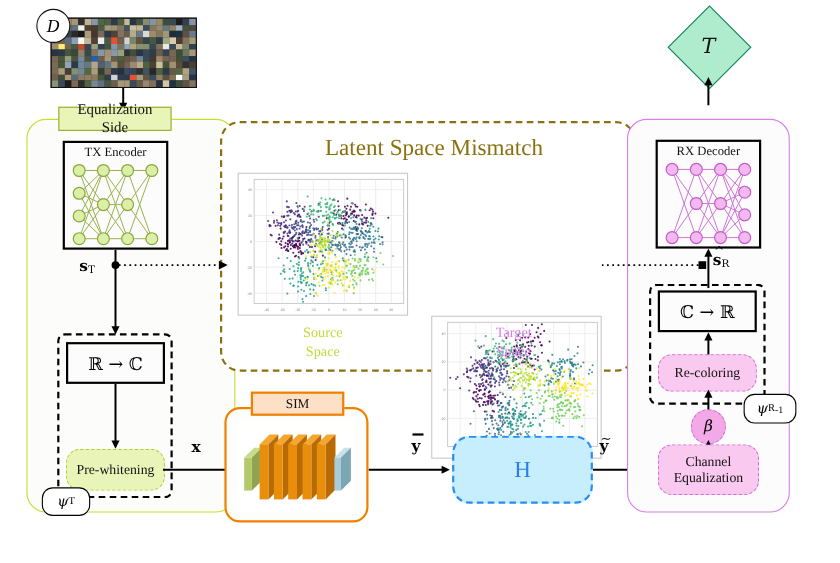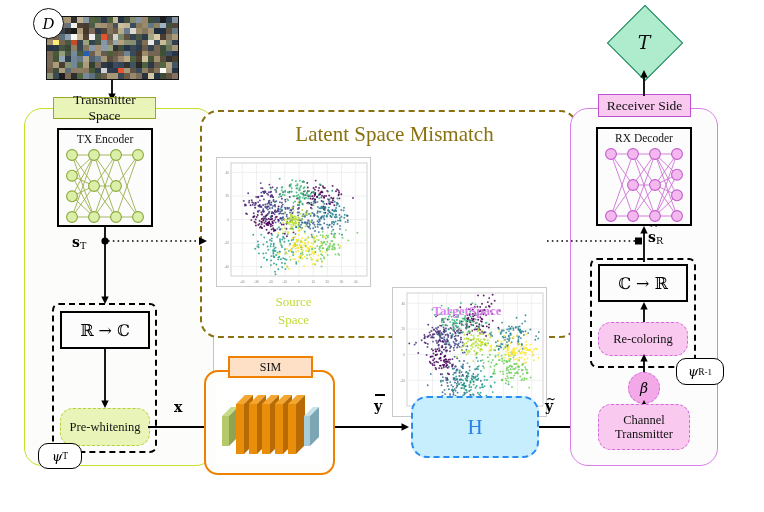--- a/index.html
+++ b/index.html
@@ -326,21 +326,21 @@
     <span>D</span>
   </div>
 
   <svg class="abs" style="left:105px;top:80px;width:14px;height:22px;">
     <line x1="7" y1="0" x2="7" y2="15" stroke="#000" stroke-width="1.8"></line>
     <polygon points="7,21 3.3,13.5 10.7,13.5" fill="#000"></polygon>
   </svg>
 
   <div class="abs panel-tx" style="left:24px;top:108px;width:190px;height:358px;"></div>
   <div class="abs ctr tag" style="left:53px;top:97px;width:103px;height:22px;">
-    <span>Transmitter Space</span>
+    <span>Equalization Side</span>
   </div>
 
   <div class="abs solidbox" style="left:57px;top:128px;width:96px;height:99px;"></div>
   <div class="abs ctr nn-title" style="left:57px;top:131px;width:96px;height:16px;">
     <span>TX Encoder</span>
   </div>
   <svg class="abs" id="txnet" style="left:62px;top:148px;width:86px;height:76px;" viewBox="0 0 86 76">
       <line x1="10.0" y1="7.0" x2="32.0" y2="7.0" stroke="#9ab04a" stroke-width="0.9"></line>
       <line x1="10.0" y1="7.0" x2="32.0" y2="38.0" stroke="#9ab04a" stroke-width="0.9"></line>
       <line x1="10.0" y1="7.0" x2="32.0" y2="69.0" stroke="#9ab04a" stroke-width="0.9"></line>
@@ -2518,21 +2518,21 @@
         <text class="tick" x="12" y="67.9" text-anchor="end">0</text>
         <text class="tick" x="12" y="42.3" text-anchor="end">20</text>
         <text class="tick" x="12" y="16.6" text-anchor="end">40</text>
       </svg>
   </div>
 
   <div class="abs ctr sp-lbl src-c" style="left:216px;top:290px;width:155px;height:42px;flex-direction:column;">
     <span>Source</span>
     <span>Space</span>
   </div>
-  <div class="abs ctr sp-lbl tgt-c" style="left:392px;top:290px;width:150px;height:42px;flex-direction:row;font-weight:bold;">
+  <div class="abs ctr sp-lbl tgt-c" style="left:392px;top:290px;width:150px;height:42px;flex-direction:column;">
     <span>Target</span>
     <span>Space</span>
   </div>
 
   <svg class="abs" style="left:197px;top:234px;width:12px;height:14px;">
     <polygon points="10,7 2,3 2,11" fill="#000"></polygon>
   </svg>
   <svg class="abs" style="left:568px;top:234px;width:12px;height:14px;">
     <polygon points="2,7 10,3 10,11" fill="#000"></polygon>
   </svg>
@@ -2587,23 +2587,20 @@
     <polygon points="62,7 54.5,3.3 54.5,10.7" fill="#000"></polygon>
   </svg>
   <div class="abs mlab" style="left:545px;top:398px;">
     <span style="display:inline-block;position:relative;">
       <span style="position:absolute;left:1px;top:-6px;font-size:12px;">~</span>
       <b>y</b>
     </span>
   </div>
 
   <div class="abs panel-rx" style="left:570px;top:108px;width:148px;height:358px;"></div>
-  <div class="abs ctr tag tag-rx" style="left:598px;top:94px;width:93px;height:23px;">
-    <span>Receiver Side</span>
-  </div>
 
   <div class="abs" style="left:618px;top:16px;width:52px;height:52px;">
     <div class="diamond" style="position:absolute;left:0;top:0;"></div>
     <div class="abs ctr diamond-txt" style="left:0;top:0;width:52px;height:52px;">
       <span>T</span>
     </div>
   </div>
   <svg class="abs" style="left:637px;top:70px;width:14px;height:26px;">
     <line x1="7" y1="26" x2="7" y2="6" stroke="#000" stroke-width="1.8"></line>
     <polygon points="7,0 3.3,7.5 10.7,7.5" fill="#000"></polygon>
@@ -2696,16 +2693,16 @@
               font-family:'DejaVu Serif',serif;font-style:italic;">
     <span>β</span>
   </div>
   <svg class="abs" style="left:637px;top:400px;width:14px;height:22px;">
     <line x1="7" y1="22" x2="7" y2="6" stroke="#000" stroke-width="1.8"></line>
     <polygon points="7,0 3.3,7.5 10.7,7.5" fill="#000"></polygon>
   </svg>
 
   <div class="abs ctr pill-pink" style="left:598px;top:404px;width:92px;height:46px;flex-direction:column;">
     <span>Channel</span>
-    <span>Transmitter</span>
+    <span>Equalization</span>
   </div>
 
 </div>
 
 </body></html>

